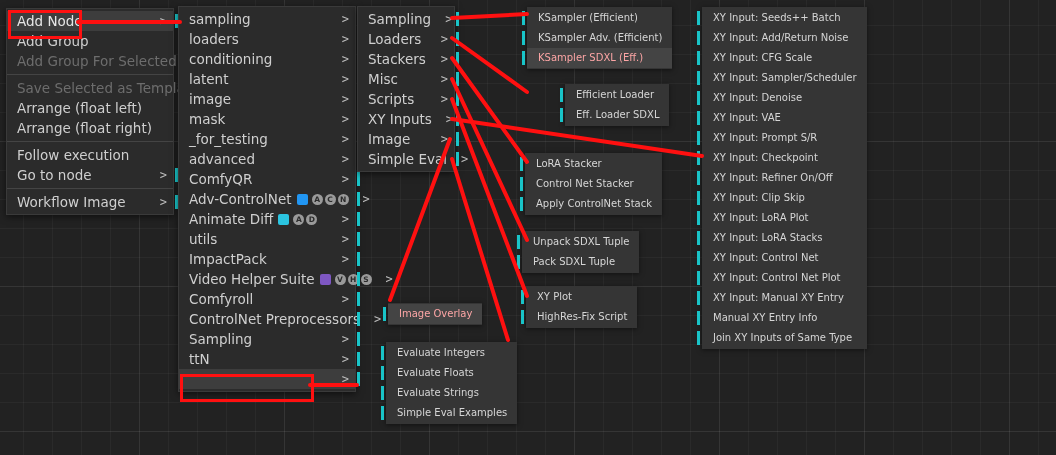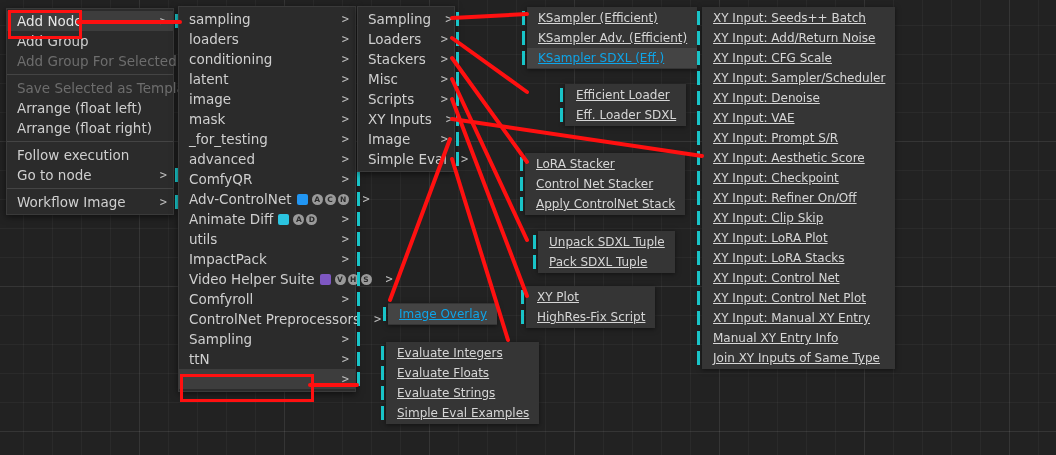--- a/index.html
+++ b/index.html
@@ -72,26 +72,25 @@
     position:absolute;
     background:#353535;
     padding:1px 0;
     z-index:25;
     box-shadow:0 1px 5px rgba(0,0,0,.5);
   }
   .plist .pi{
     position:relative;
     height:20px;line-height:20px;
     color:#d6d6d6;
-    font-size:12px;
+    font-size:10px;
     padding:0 10px 0 11px;
     white-space:nowrap;
-    text-decoration:underline;
-  }
-  .plist .pi.sel{background:#444444;color:#0ea5e9;}
+  }
+  .plist .pi.sel{background:#444444;color:#fca5a5;}
   
   #lines{position:absolute;inset:0;z-index:40;pointer-events:none;}
   .redbox{
     position:absolute;
     border:3px solid #ff1010;
     z-index:45;
     pointer-events:none;
   }
   
   .badges{display:inline-flex;align-items:center;gap:2px;margin-left:5px;}
@@ -321,21 +320,21 @@
     <div class="pi"><span class="tick"></span><span>Efficient Loader</span></div>
     <div class="pi"><span class="tick"></span><span>Eff. Loader SDXL</span></div>
   </div>
 
 <div class="plist" id="pop-stackers" style="left:525px;top:153px;">
     <div class="pi"><span class="tick"></span><span>LoRA Stacker</span></div>
     <div class="pi"><span class="tick"></span><span>Control Net Stacker</span></div>
     <div class="pi"><span class="tick"></span><span>Apply ControlNet Stack</span></div>
   </div>
 
-<div class="plist" id="pop-misc" style="left:538px;top:231px;">
+<div class="plist" id="pop-misc" style="left:522px;top:231px;">
     <div class="pi"><span class="tick"></span><span>Unpack SDXL Tuple</span></div>
     <div class="pi"><span class="tick"></span><span>Pack SDXL Tuple</span></div>
   </div>
 
 <div class="plist" id="pop-scripts" style="left:526px;top:286px;">
     <div class="pi"><span class="tick"></span><span>XY Plot</span></div>
     <div class="pi"><span class="tick"></span><span>HighRes-Fix Script</span></div>
   </div>
 
 <div class="plist" id="pop-image" style="left:388px;top:303px;">
@@ -350,21 +349,20 @@
   </div>
 
 <div class="plist" id="pop-xy" style="left:702px;top:7px;">
     <div class="pi"><span class="tick"></span><span>XY Input: Seeds++ Batch</span></div>
     <div class="pi"><span class="tick"></span><span>XY Input: Add/Return Noise</span></div>
     <div class="pi"><span class="tick"></span><span>XY Input: CFG Scale</span></div>
     <div class="pi"><span class="tick"></span><span>XY Input: Sampler/Scheduler</span></div>
     <div class="pi"><span class="tick"></span><span>XY Input: Denoise</span></div>
     <div class="pi"><span class="tick"></span><span>XY Input: VAE</span></div>
     <div class="pi"><span class="tick"></span><span>XY Input: Prompt S/R</span></div>
-    <div class="pi"><span class="tick"></span><span>XY Input: Aesthetic Score</span></div>
     <div class="pi"><span class="tick"></span><span>XY Input: Checkpoint</span></div>
     <div class="pi"><span class="tick"></span><span>XY Input: Refiner On/Off</span></div>
     <div class="pi"><span class="tick"></span><span>XY Input: Clip Skip</span></div>
     <div class="pi"><span class="tick"></span><span>XY Input: LoRA Plot</span></div>
     <div class="pi"><span class="tick"></span><span>XY Input: LoRA Stacks</span></div>
     <div class="pi"><span class="tick"></span><span>XY Input: Control Net</span></div>
     <div class="pi"><span class="tick"></span><span>XY Input: Control Net Plot</span></div>
     <div class="pi"><span class="tick"></span><span>XY Input: Manual XY Entry</span></div>
     <div class="pi"><span class="tick"></span><span>Manual XY Entry Info</span></div>
     <div class="pi"><span class="tick"></span><span>Join XY Inputs of Same Type</span></div>

